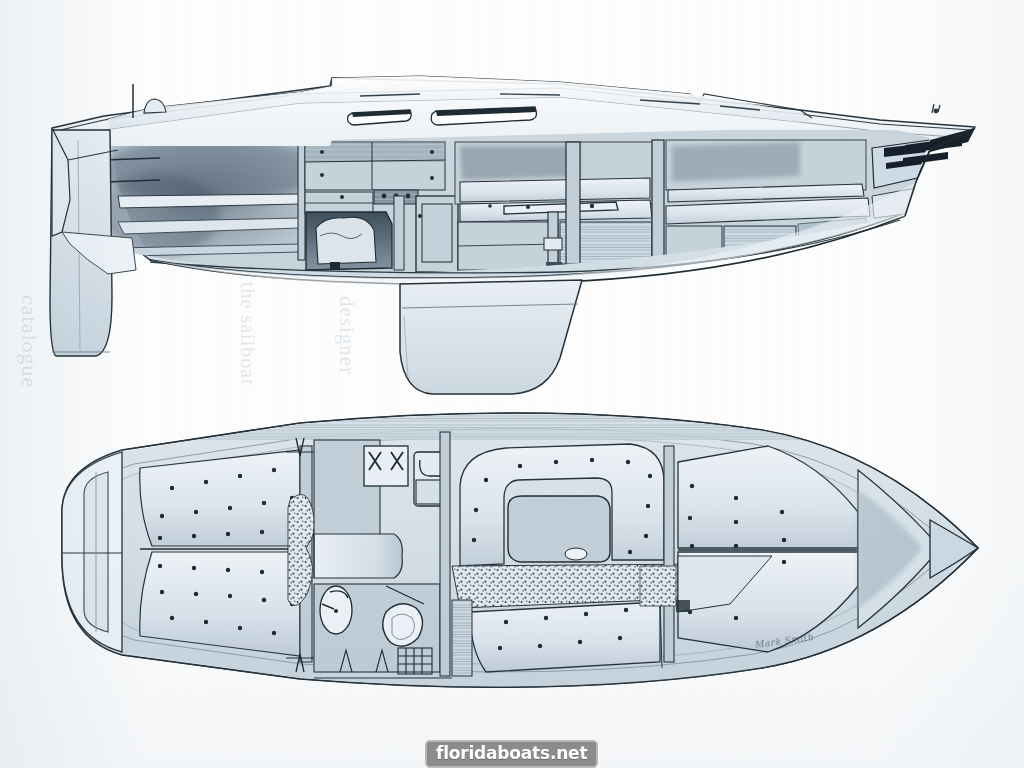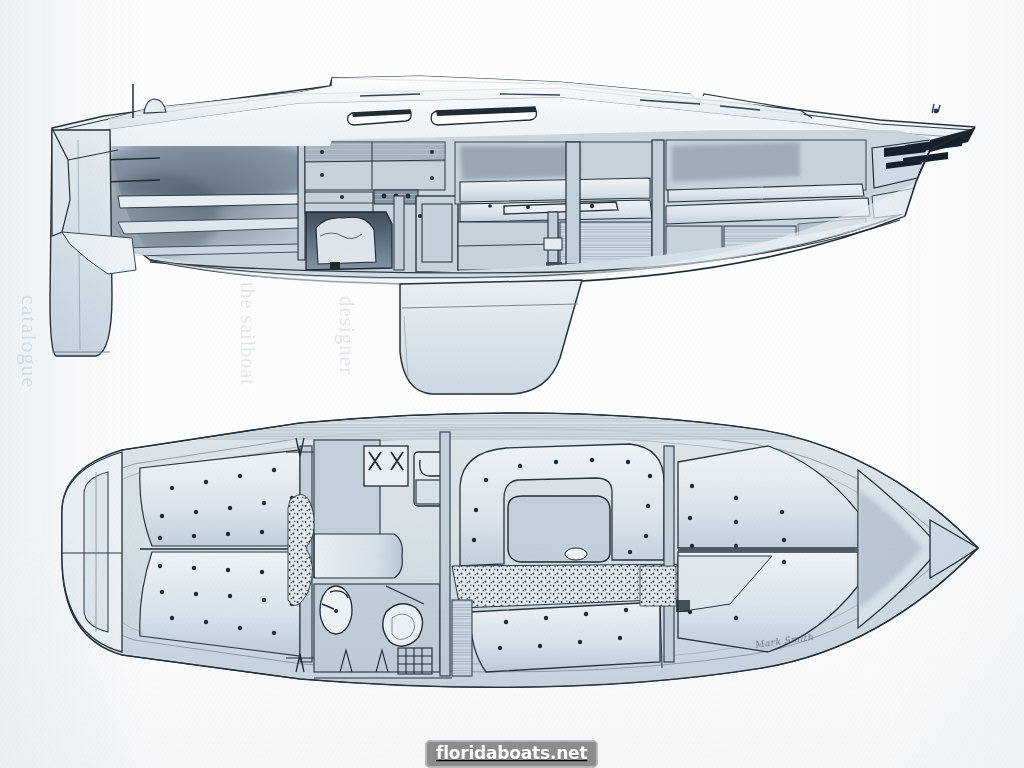--- a/index.html
+++ b/index.html
@@ -35,21 +35,20 @@
 
   
   #watermark{
     position:absolute;
     left:425px;top:740px;
     padding:3px 10px 4px 10px;
     background:#8c8c8c;
     border:1px solid #bdbdbd;
     border-radius:5px;
     box-shadow:0 0 0 1px rgba(255,255,255,.35) inset;
-    text-decoration:underline;
   }
   #watermark span{
     display:block;
     color:#ffffff;
     font-family:"DejaVu Sans", sans-serif;
     font-weight:bold;
     font-size:17px;
     line-height:19px;
     letter-spacing:-0.2px;
     text-shadow:0 1px 0 rgba(0,0,0,.25);

